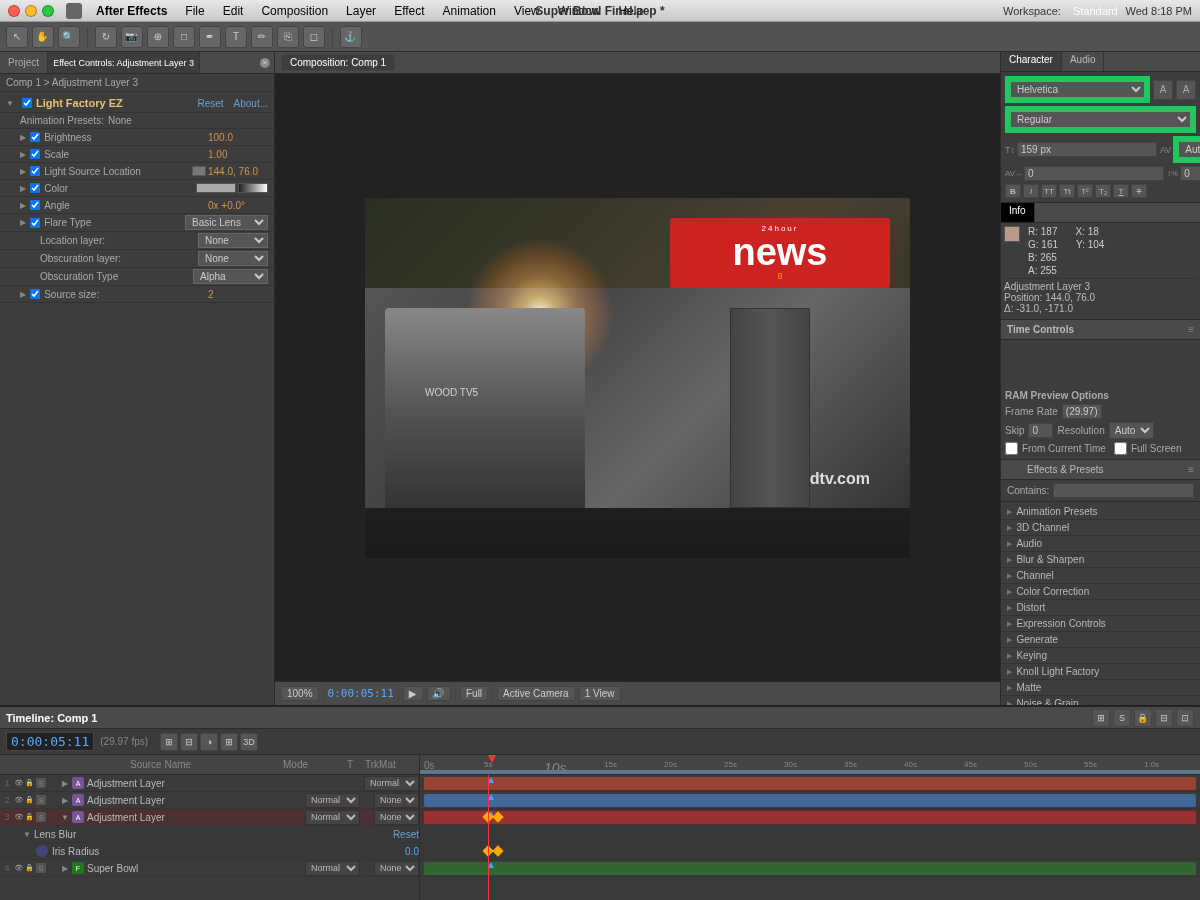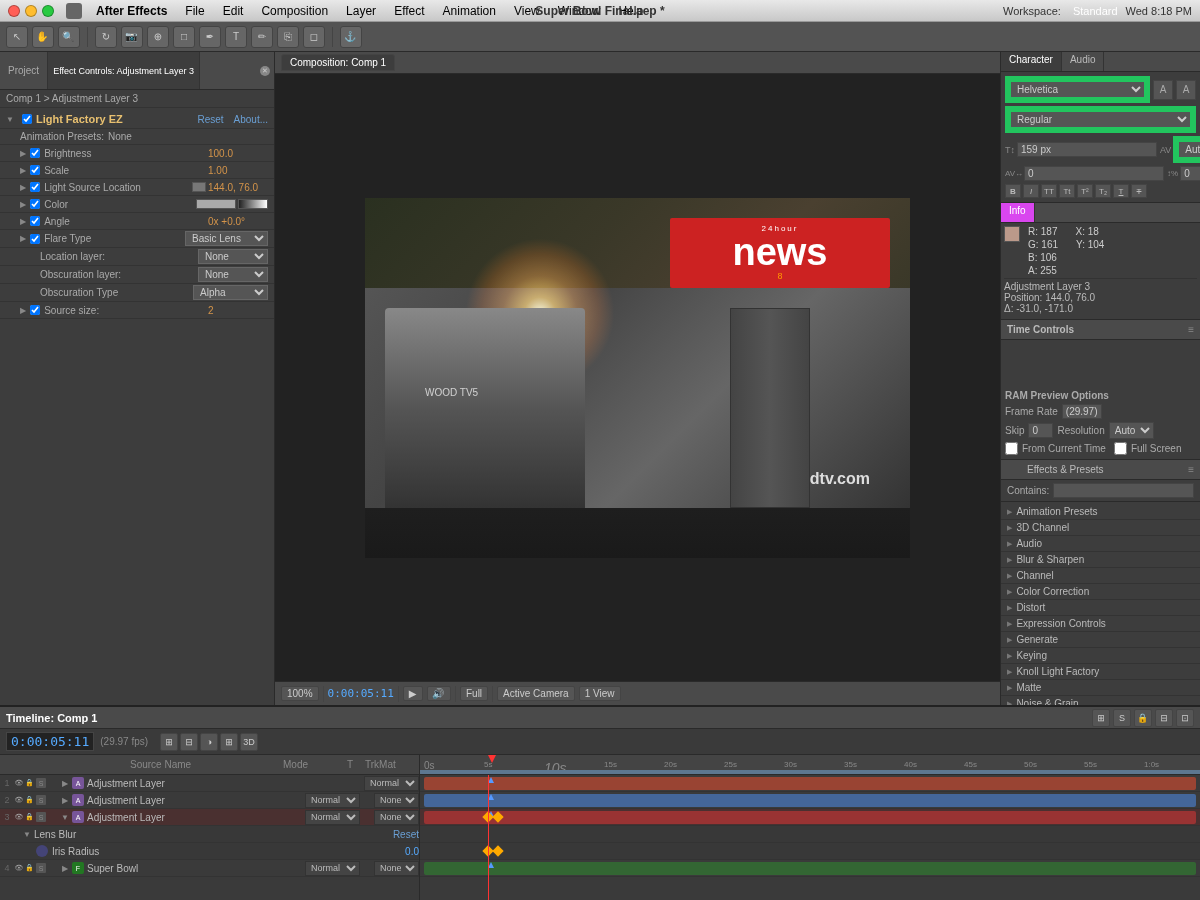--- a/index.html
+++ b/index.html
@@ -120,21 +120,21 @@
       background: #3d3d3d;
       border-right: 1px solid #2a2a2a;
       flex-shrink: 0;
     }
 
     
     .panel-tabs {
       display: flex;
       background: #4a4a4a;
       border-bottom: 1px solid #2a2a2a;
-      height: 38px;
+      height: 22px;
     }
     .panel-tab {
       padding: 3px 8px;
       font-size: 10px;
       color: #aaa;
       cursor: pointer;
       border-right: 1px solid #333;
       display: flex;
       align-items: center;
       gap: 3px;
@@ -394,21 +394,21 @@
       height: 20px;
       border-bottom: 1px solid #2a2a2a;
     }
     .info-tab {
       padding: 2px 8px;
       font-size: 10px;
       color: #bbb;
       cursor: pointer;
       border-right: 1px solid #333;
     }
-    .info-tab.active { background: #d946ef; color: #fff; }
+    .info-tab.active { background: #000000; color: #fff; }
     .info-content {
       padding: 3px;
       font-size: 10px;
     }
     .info-row {
       display: flex;
       gap: 8px;
       margin-bottom: 2px;
     }
     .info-value { color: #ccc; }
@@ -1040,21 +1040,21 @@
           <div>
             <div class="info-row">
               <span class="info-value">R: 187</span>
               <span class="info-value" style="margin-left:10px;">X: 18</span>
             </div>
             <div class="info-row">
               <span class="info-value">G: 161</span>
               <span class="info-value" style="margin-left:10px;">Y: 104</span>
             </div>
             <div class="info-row">
-              <span class="info-value">B: 106</span>
+              <span class="info-value">B: 265</span>
             </div>
             <div class="info-row">
               <span class="info-value">A: 255</span>
             </div>
           </div>
         </div>
         <div class="info-layer-info">
           <div>Adjustment Layer 3</div>
           <div>Position: 144.0, 76.0</div>
           <div>Δ: -31.0, -171.0</div>

